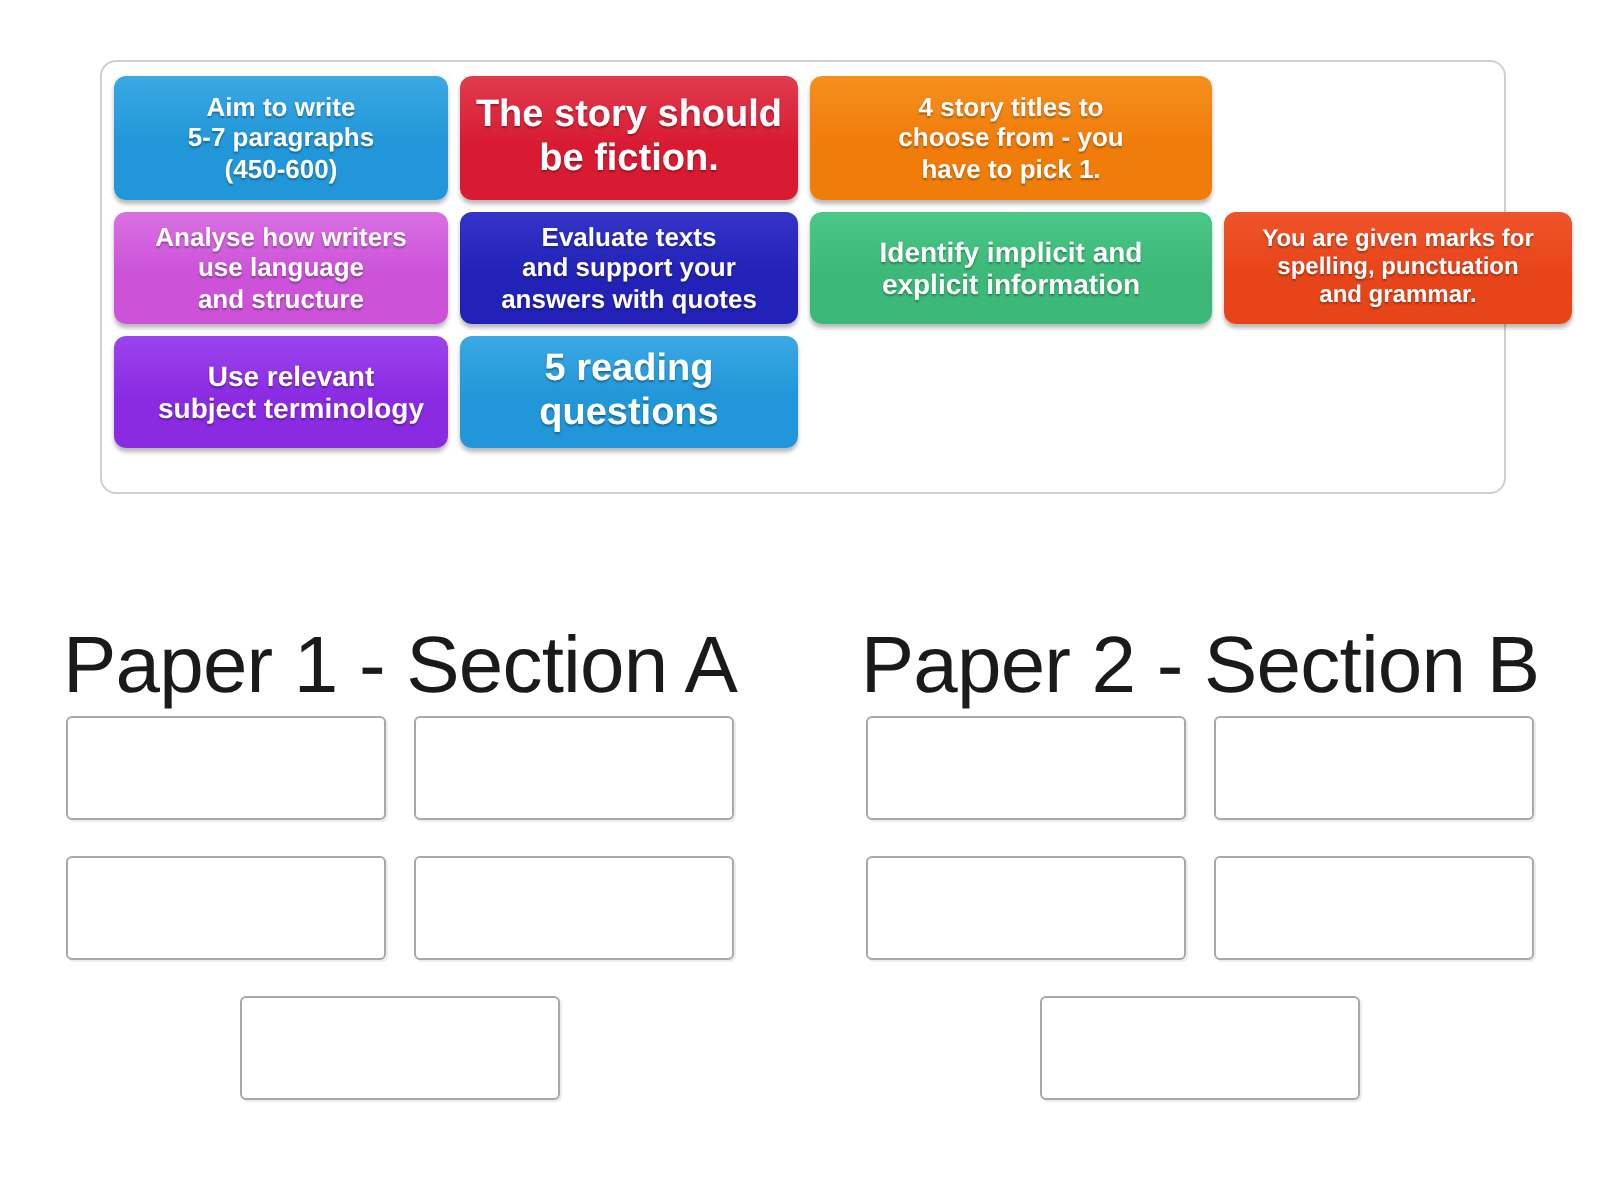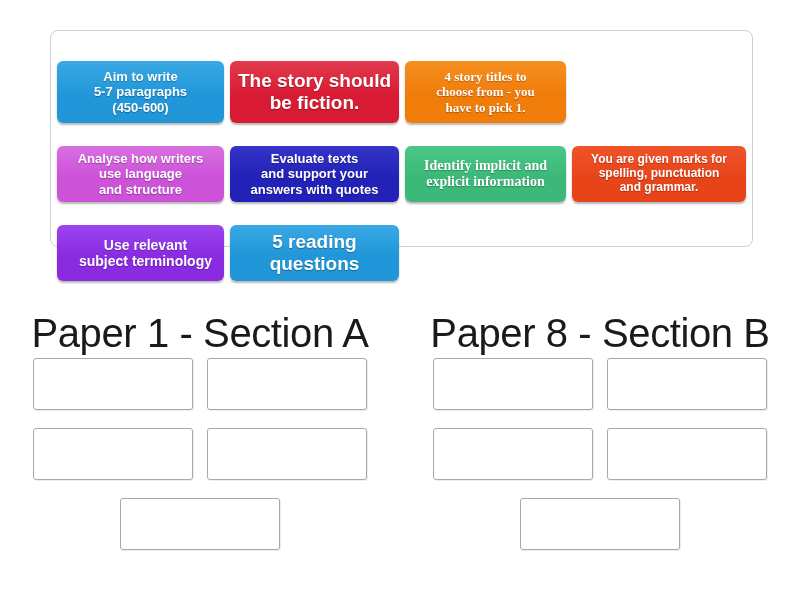--- a/index.html
+++ b/index.html
@@ -32,21 +32,20 @@
     background: #ffffff;
     padding: 7px 6px 6px 6px;
   }
 
   .tile-row {
     display: flex;
     flex-direction: row;
     align-items: flex-end;
     gap: 6px;
     margin-bottom: 6px;
-    margin-top: 23px;
   }
   .tile-row:last-child { margin-bottom: 0; }
 
   .tile {
     border-radius: 6px;
     color: #ffffff;
     font-weight: bold;
     text-align: center;
     display: flex;
     align-items: center;
@@ -61,21 +60,21 @@
     overflow: hidden;
   }
 
   
   .r1 { height: 62px; }
   .r2 { height: 56px; }
   .r3 { height: 56px; }
 
   .w-a { width: 167px; }
   .w-b { width: 169px; }
-  .w-c { width: 161px; font-family: Liberation Serif, serif; }
+  .w-c { width: 201px; }
   .w-d { width: 174px; }
 
   .fs-13 { font-size: 13px; }
   .fs-14 { font-size: 14px; }
   .fs-16 { font-size: 19px; }
   .fs-12 { font-size: 12px; }
 
   
   .headings {
     position: absolute;
@@ -153,21 +152,21 @@
 
     <div class="tile-row">
       <div class="tile r3 w-a fs-14" style="background: linear-gradient(rgb(155, 68, 238) 0%, rgb(138, 43, 226) 55%, rgb(138, 43, 226) 100%); padding-left: 16px;">Use relevant<br>subject terminology</div>
       <div class="tile r3 w-b fs-16" style="background: linear-gradient(rgb(58, 169, 228) 0%, rgb(33, 150, 216) 55%, rgb(33, 150, 216) 100%);">5 reading<br>questions</div>
     </div>
 
   </div>
 
   <div class="headings">
     <div class="heading">Paper 1 - Section A</div>
-    <div class="heading">Paper 8 - Section B</div>
+    <div class="heading">Paper 2 - Section B</div>
   </div>
 
   <div class="columns">
 
     <div class="column">
       <div class="zone-row">
         <div class="dropzone"></div>
         <div class="dropzone"></div>
       </div>
       <div class="zone-row">

